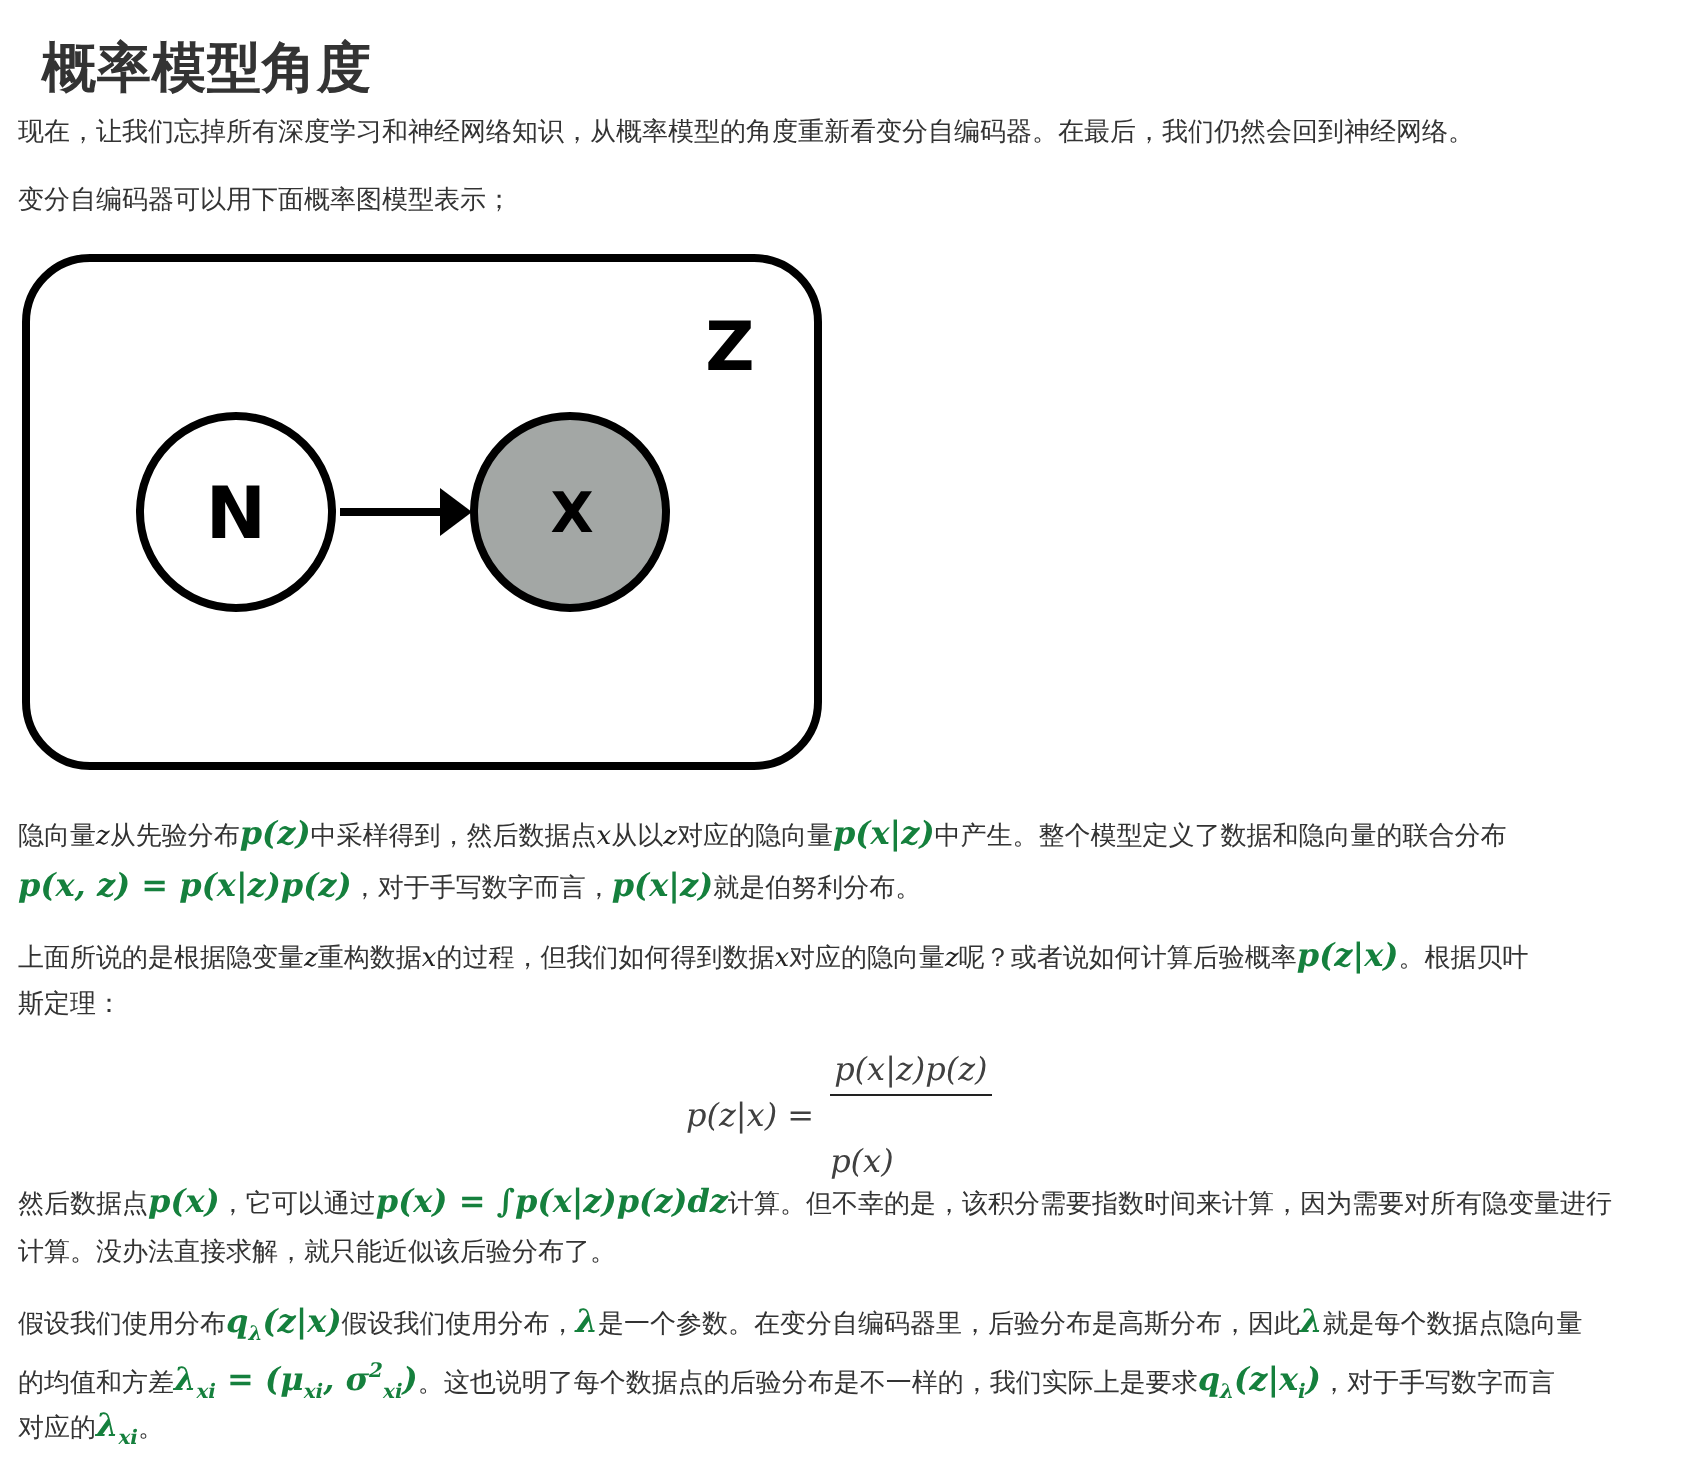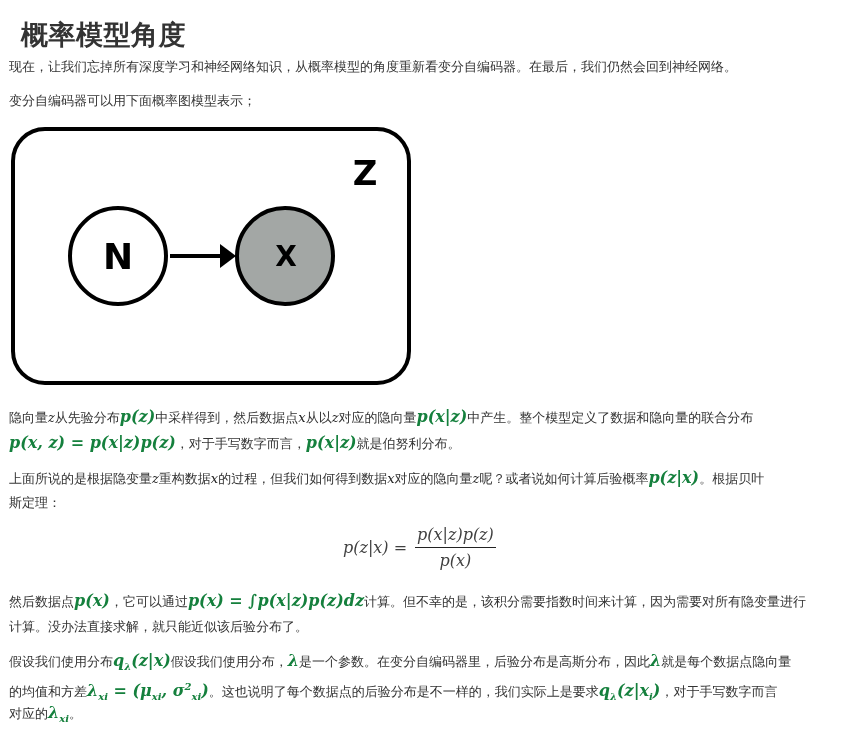--- a/index.html
+++ b/index.html
@@ -21,21 +21,21 @@
     white-space: nowrap;
   }
   .m { font-family: "DejaVu Serif", "Liberation Serif", serif; font-style: italic; font-size: 16px; color: #15803d; font-weight: bold; }
   .mi { font-family: "DejaVu Serif", "Liberation Serif", serif; font-style: italic; font-size: 13px; color: #222; }
   .diagram { position: absolute; left: 10px; top: 125px; width: 402px; height: 262px; }
   .equation {
     position: absolute; left: 343px; top: 525px;
     font-family: "DejaVu Serif", "Liberation Serif", serif; font-style: italic; font-size: 16px; color: #404040;
     display: flex; align-items: center;
   }
-  .frac { display: inline-flex; flex-direction: column; align-items: center; margin-left: 8px; }
+  .frac { display: inline-flex; flex-direction: column; margin-left: 8px; gap: 20px; }
   .frac .num { padding: 0 2px 3px; border-bottom: 1px solid #222; }
   .frac .den { padding-top: 3px; }
   sub, sup { font-size: 10px; }
 </style>
 </head>
 <body>
 
 <div class="page">
 
   <h1>概率模型角度</h1>

